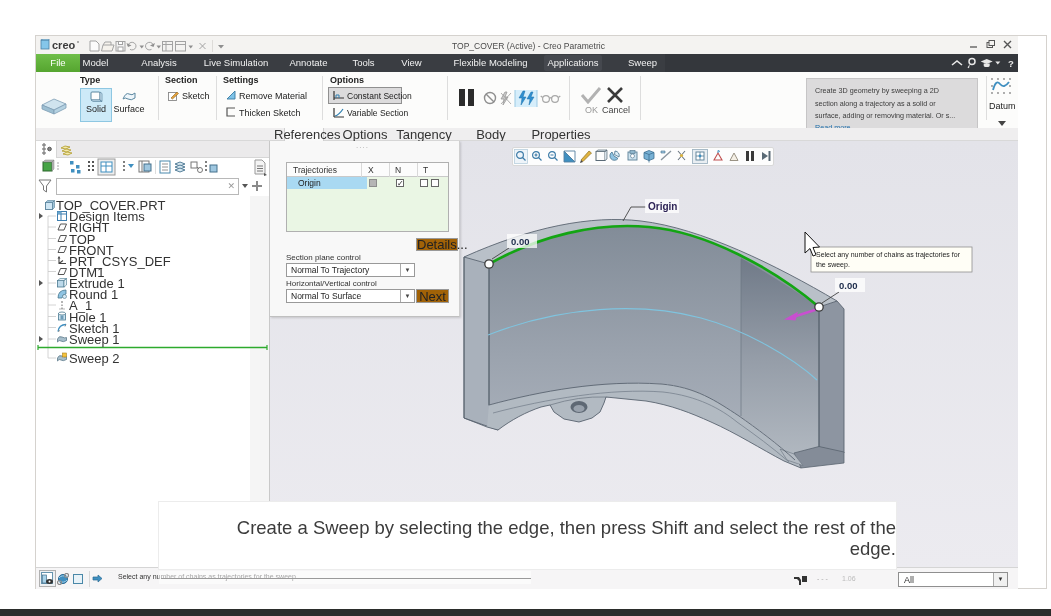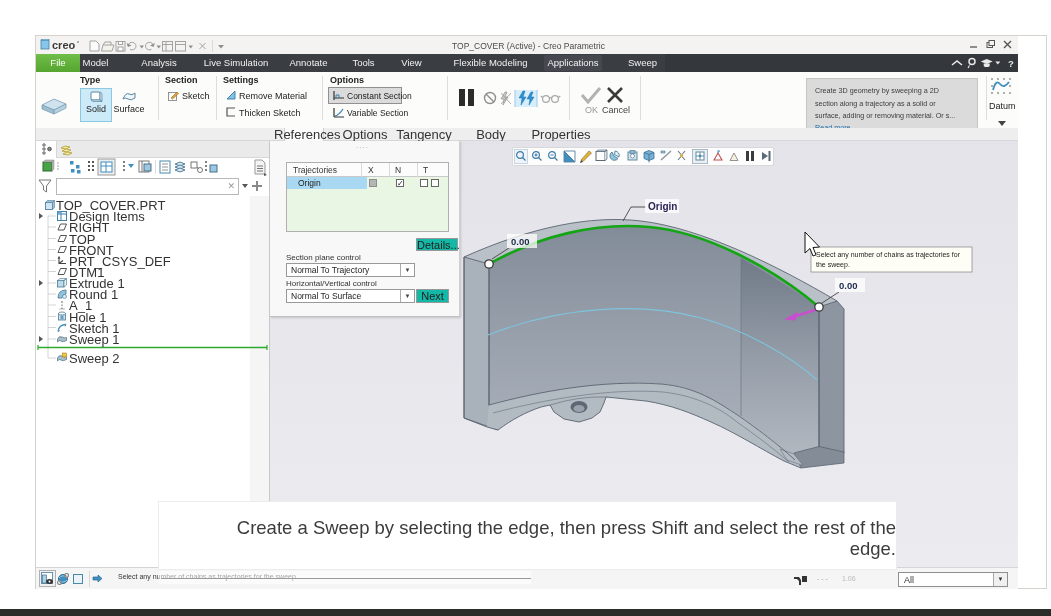--- a/index.html
+++ b/index.html
@@ -23,21 +23,21 @@
 
 #content { position:absolute; left:0; top:105px; width:982px; height:427px; }
 #graphics { position:absolute; left:234px; top:0; width:748px; height:427px; background:linear-gradient(#e3e3e9,#ecebf0); }
 #treepanel { position:absolute; left:0; top:0; width:234px; height:427px; background:#ffffff; border-right:1px solid #c9c9c9; }
 .trow { position:absolute; left:0; height:11px; font-size:13px; line-height:11px; color:#333; white-space:nowrap; }
 
 #refpanel { position:absolute; left:234px; top:0; width:190px; height:176px; background:#f8f8f8; border-right:1px solid #cfcfcf; border-bottom:1px solid #c0c0c0; box-shadow:1px 1px 2px rgba(0,0,0,0.15); }
 .rlabel { position:absolute; font-size:8px; color:#333; }
 .dropdown { position:absolute; height:14px; background:#fff; border:1px solid #999; font-size:8.5px; color:#222; line-height:12px; padding-left:4px; }
 .ddarrow { position:absolute; right:0; top:0; width:14px; height:12px; border-left:1px solid #aaa; text-align:center; font-size:6px; color:#444; line-height:12px; }
-.pbtn { position:absolute; background:#14b8a6; border:1px solid #999; font-size:11px; color:#222; text-align:center; }
+.pbtn { position:absolute; background:#a16207; border:1px solid #999; font-size:13px; color:#222; text-align:center; }
 
 #statusbar { position:absolute; left:0; top:531px; width:982px; height:22px; background:#f6f5f6; border-top:1px solid #d5d5d5; }
 
 #caption { position:absolute; left:158px; top:501px; width:739px; height:69px; background:#ffffff; border:1px solid #ececec; z-index:50; text-align:right; font-size:18.5px; color:#3c3c3c; line-height:20.5px; padding-top:16px; }
 #blackbar { position:absolute; left:0; top:609px; width:1051px; height:7px; background:#2b2d2b; }
 .ttx { position:absolute; white-space:nowrap; }
 </style>
 </head>
 <body>
 <div id="page">

